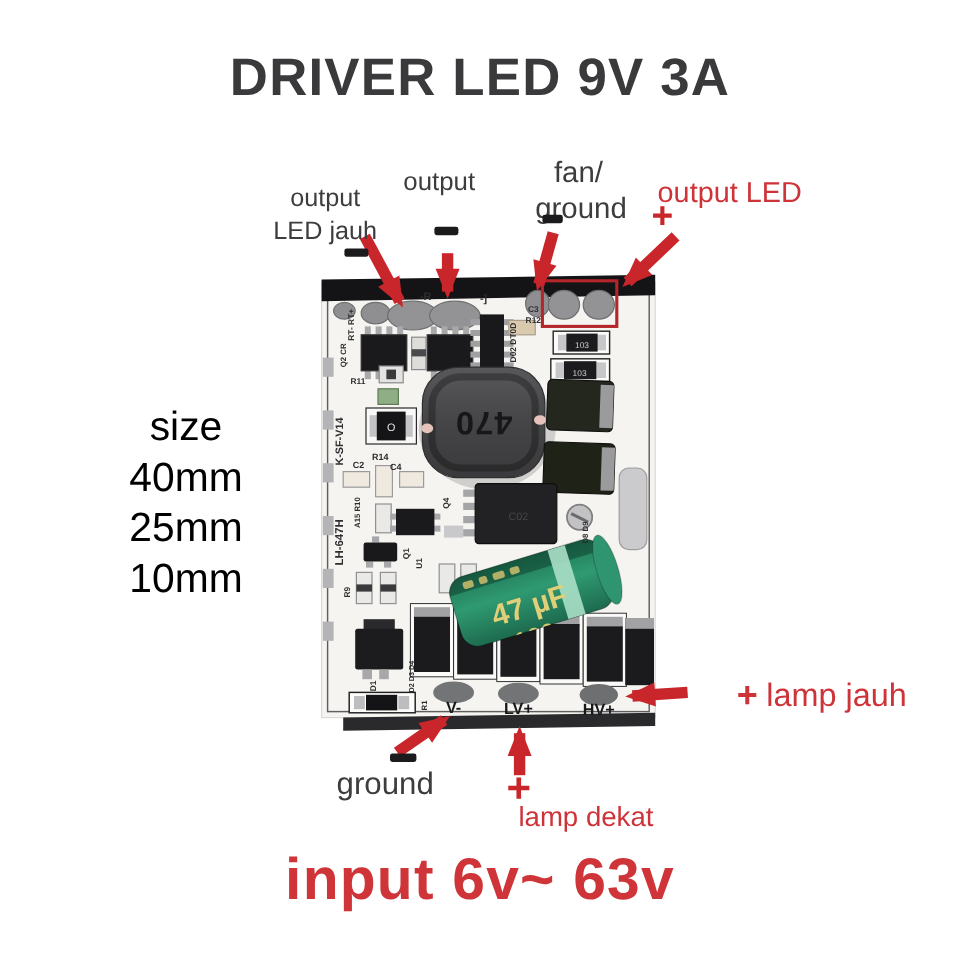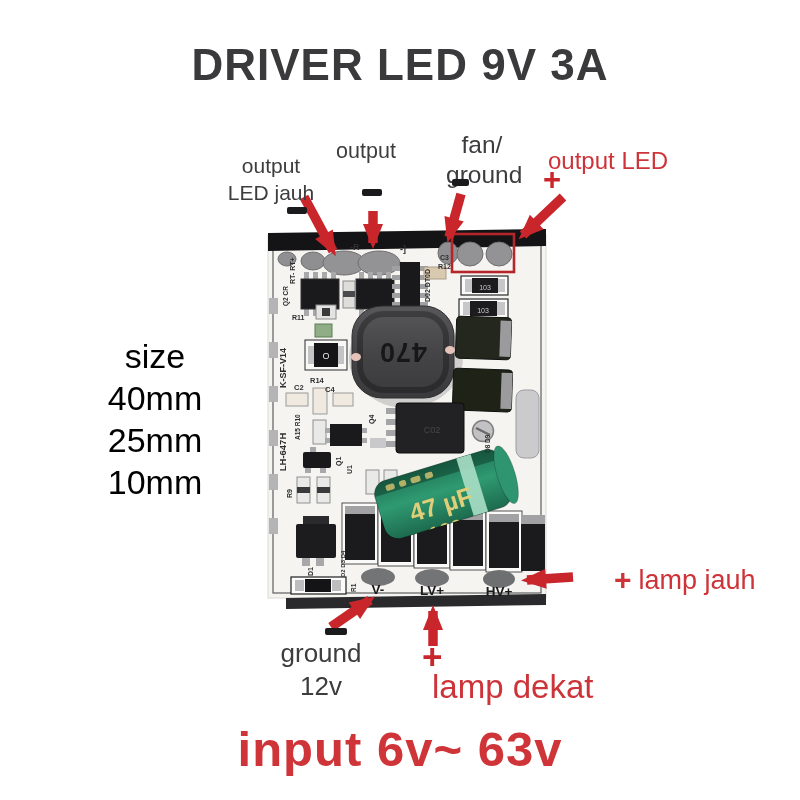--- a/index.html
+++ b/index.html
@@ -13,22 +13,22 @@
   #lbl-jauh{left:222px;top:152px;width:98px;font-size:21px;}
   #lbl-dekat{left:316px;top:138px;width:100px;font-size:21.5px;}
   #lbl-fan{left:446px;top:130px;width:72px;font-size:24.5px;line-height:1.24;}
   #lbl-outled{left:548px;top:145px;font-size:24px;text-align:right;}
   #outled-plus{left:543px;top:164px;font-size:31px;}
   #lbl-size{left:98px;top:335px;width:114px;font-size:34px;line-height:1.24;color:#000000;}
   #lbl-lampjauh{left:592px;top:560px;font-size:27px;text-align:right;white-space:nowrap;margin-left:22px;}
   #lampjauh-plus{font-size:30px;font-weight:bold;margin-right:7px;vertical-align:-1px;}
   #lbl-ground{left:276px;top:637px;width:90px;font-size:26px;line-height:1.28;}
   #lampdekat-plus{left:422px;top:639px;font-size:35px;}
-  #lbl-lampdekat{left:432px;top:666px;font-size:33px;text-align:left;white-space:nowrap;}
-  #lbl-input{left:0;right:0;top:702px;font-size:49px;font-weight:600;color:#cf3438;letter-spacing:1px;margin-top:16px;}
+  #lbl-lampdekat{left:432px;top:666px;font-size:23px;text-align:left;white-space:nowrap;}
+  #lbl-input{left:0;right:0;top:702px;font-size:49px;font-weight:600;color:#cf3438;letter-spacing:1px;}
   svg{position:absolute;left:0;top:0;}
 </style>
 </head>
 <body>
 
 <div id="canvas">
 
   <svg width="800" height="800" viewBox="0 0 800 800">
     <defs>
       <marker id="ah" markerUnits="userSpaceOnUse" markerWidth="30" markerHeight="30" refX="21" refY="13" orient="auto">
@@ -349,20 +349,19 @@
     <div>10mm</div>
   </div>
 
   <div class="lbl redtxt" id="lbl-lampjauh">
     <span id="lampjauh-plus">+</span><span>lamp jauh</span>
   </div>
 
   <div class="dash" style="left:325px;top:628px;width:22px;"></div>
   <div class="lbl" id="lbl-ground">
     <div>ground</div>
-    <div>12v</div>
   </div>
 
   <div class="plus" id="lampdekat-plus">+</div>
   <div class="lbl redtxt" id="lbl-lampdekat">lamp dekat</div>
 
   <div class="lbl" id="lbl-input">input 6v~ 63v</div>
 </div>
 
 </body></html>

